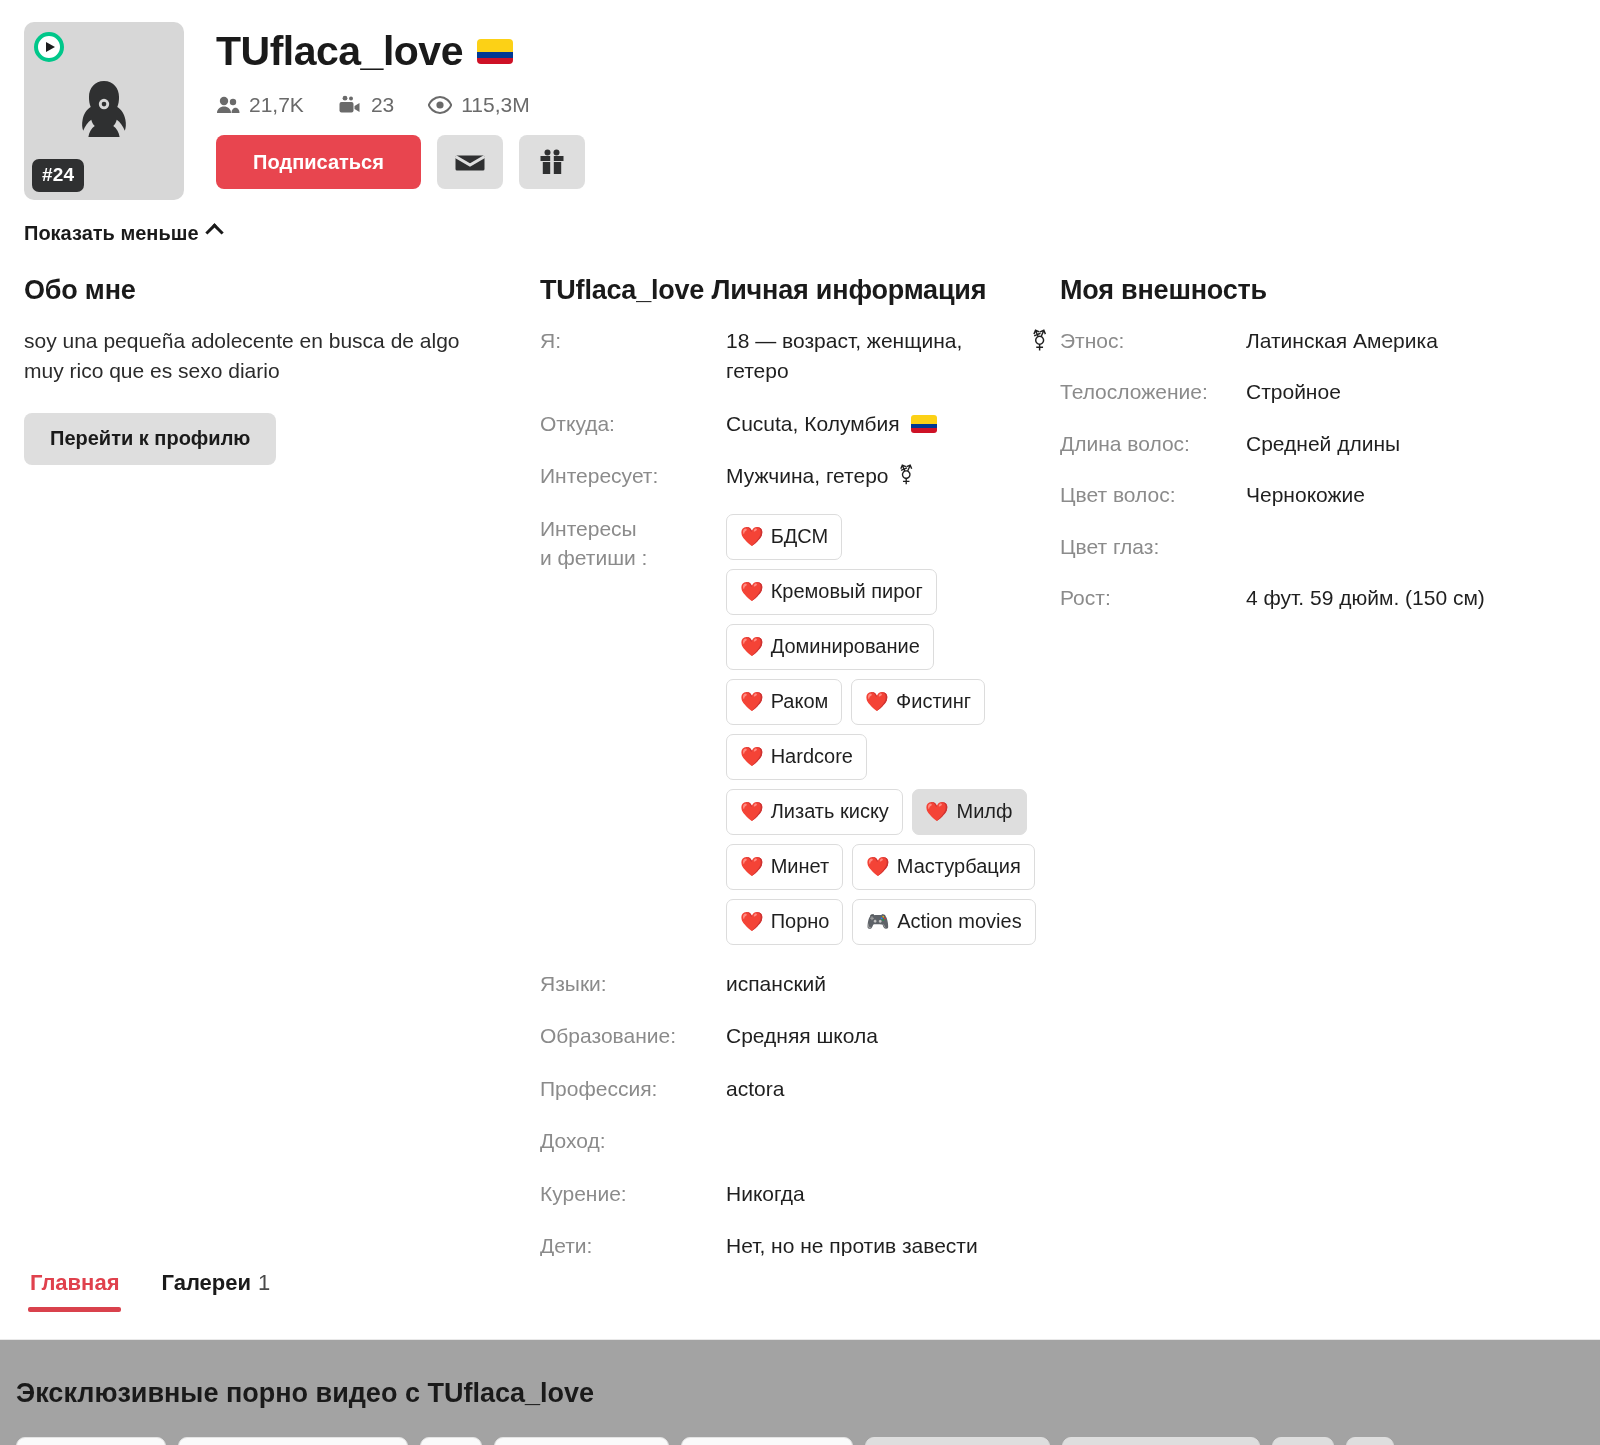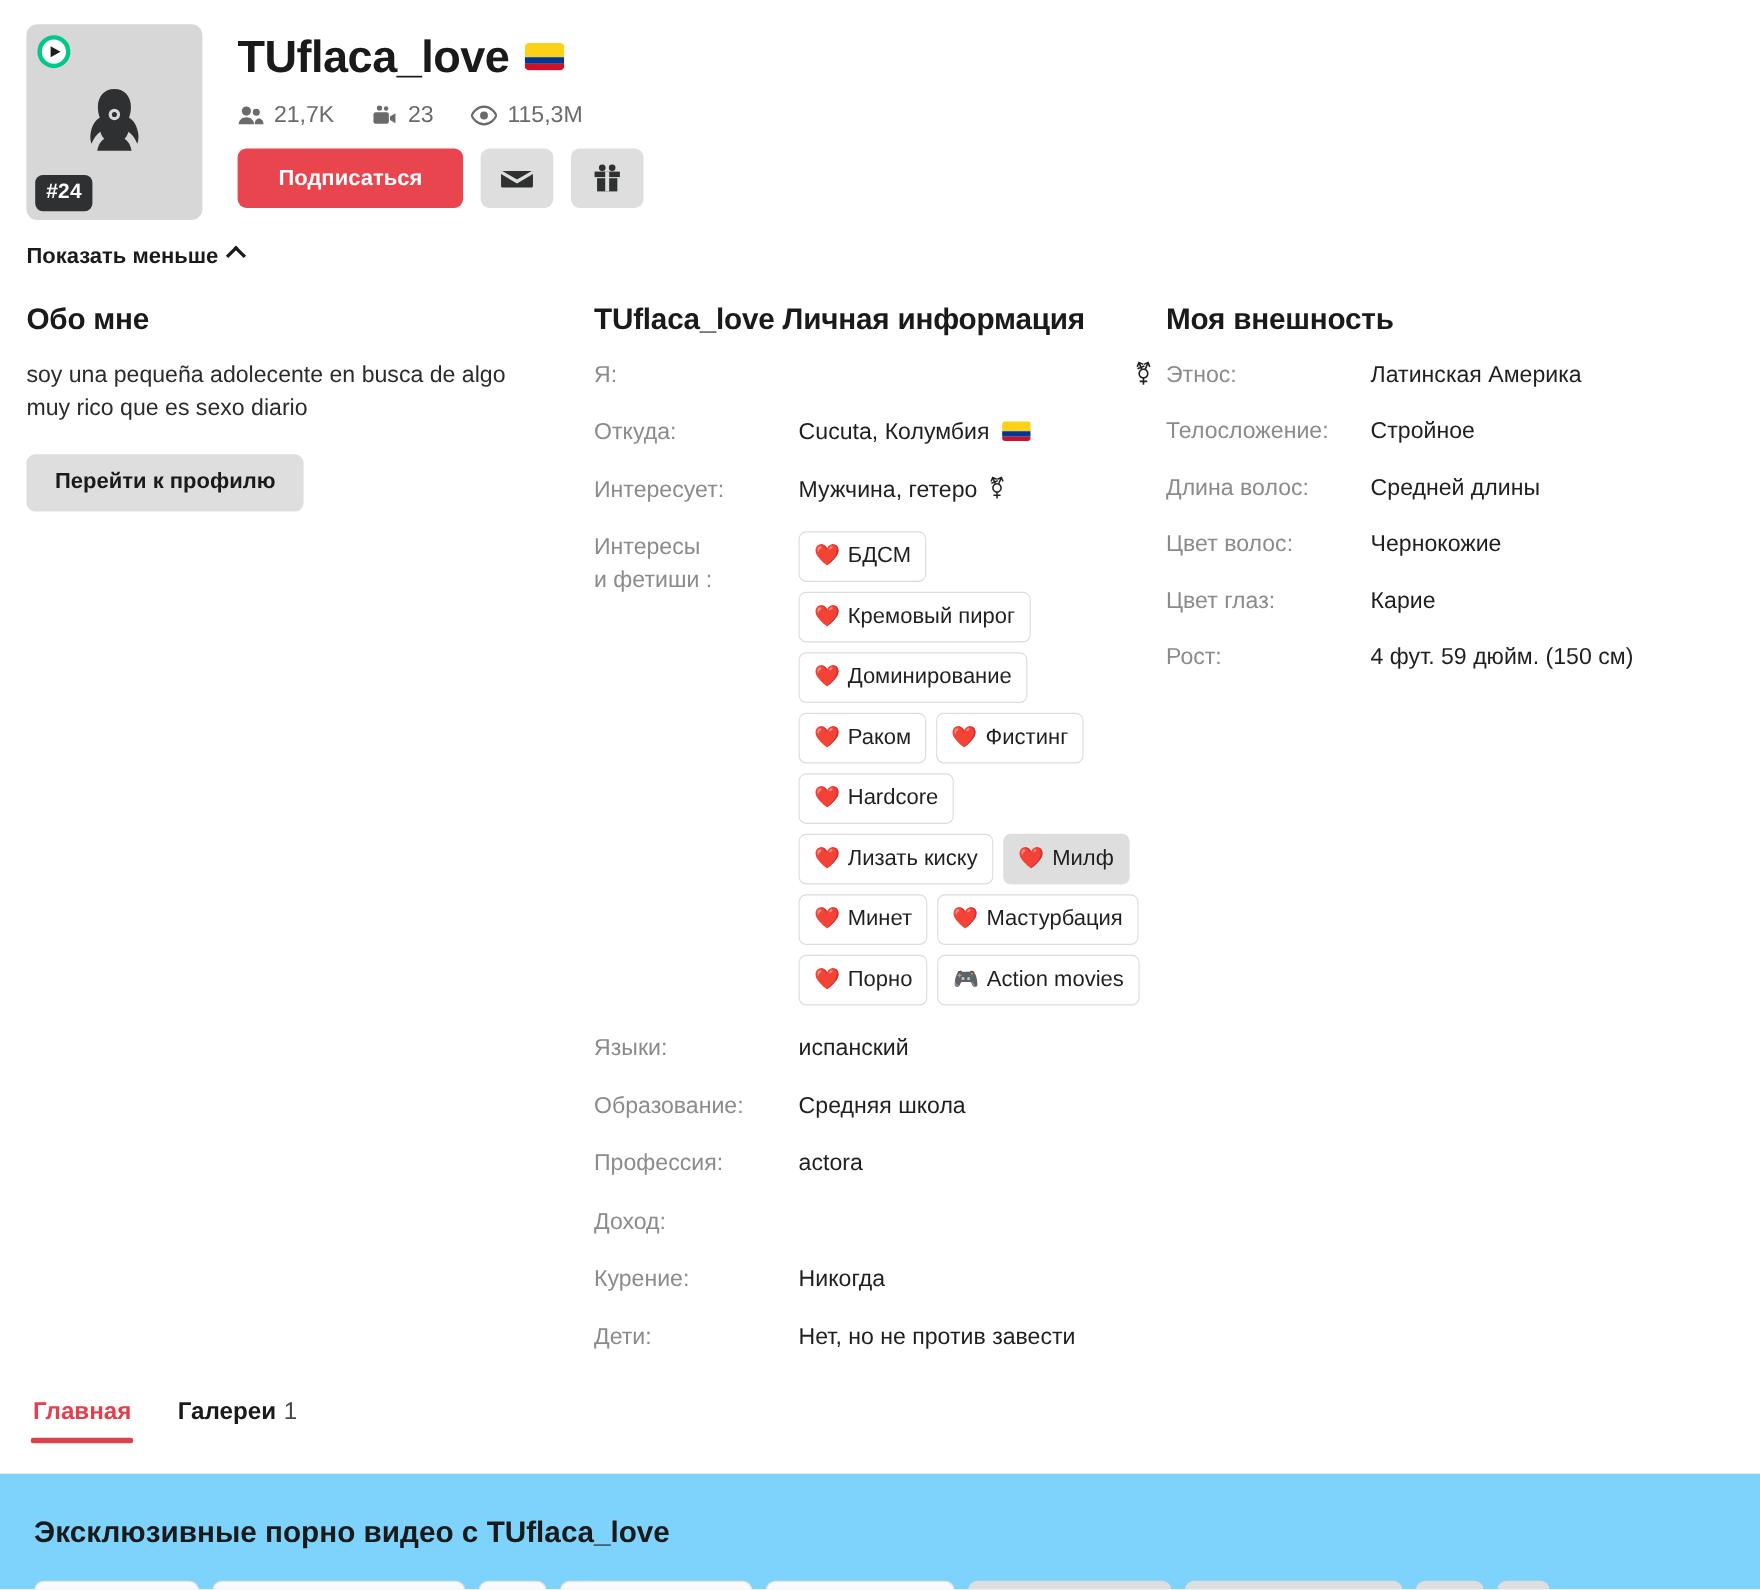--- a/index.html
+++ b/index.html
@@ -163,22 +163,22 @@
   .tab.active { color: #e0414d; }
   .tab.active::after {
     content: ""; position: absolute; left: 0; right: 0; bottom: 0;
     height: 5px; background: #d9414c; border-radius: 2px;
   }
   .tab .count { color: #4a4a4a; font-weight: normal; margin-left: 7px; }
 
   
   .bottom-section {
     position: absolute; left: 0; right: 0; top: 1340px; bottom: 0;
-    background: #7dd3fc;
-    padding: 38px 0 0 31px;
+    background: #a3a3a3;
+    padding: 38px 0 0 16px;
   }
   .bottom-title {
     font-size: 27px; font-weight: bold; color: #1a1a1a;
     margin-bottom: 28px;
   }
   .filter-row { display: flex; align-items: center; gap: 12px; }
   .filter-chip {
     height: 44px; border-radius: 9px;
     border: 1px solid #e3e3e3; background: #fafafa;
     display: flex; align-items: center; justify-content: center;
@@ -278,20 +278,21 @@
       <div class="about-text">soy una pequeña adolecente en busca de algo muy rico que es sexo diario</div>
       <button class="btn-profile">Перейти к профилю</button>
     </div>
 
     <div class="col-personal">
       <div class="col-title">TUflaca_love Личная информация</div>
 
       <div class="info-row">
         <div class="info-label">Я:</div>
         <div class="info-value">
+          <span class="val-wrap">18 — возраст, женщина, гетеро</span>
           <span class="gender-abs">⚧</span>
         </div>
       </div>
 
       <div class="info-row">
         <div class="info-label">Откуда:</div>
         <div class="info-value">
           <span>Cucuta, Колумбия</span>
           <span class="flag-co flag-sm" style="margin-left:6px;vertical-align:-2px;">
             <i class="y"></i><i class="b"></i><i class="r"></i>
@@ -413,21 +414,20 @@
           <div class="info-row">
             <div class="info-label">Длина волос:</div>
             <div class="info-value">Средней длины</div>
           </div>
           <div class="info-row">
             <div class="info-label">Цвет волос:</div>
             <div class="info-value">Чернокожие</div>
           </div>
           <div class="info-row">
             <div class="info-label">Цвет глаз:</div>
-            <div class="info-value">Карие</div>
           </div>
           <div class="info-row">
             <div class="info-label">Рост:</div>
             <div class="info-value">4 фут. 59 дюйм. (150 см)</div>
           </div>
         </div>
     </div>
   </div>
 
   

